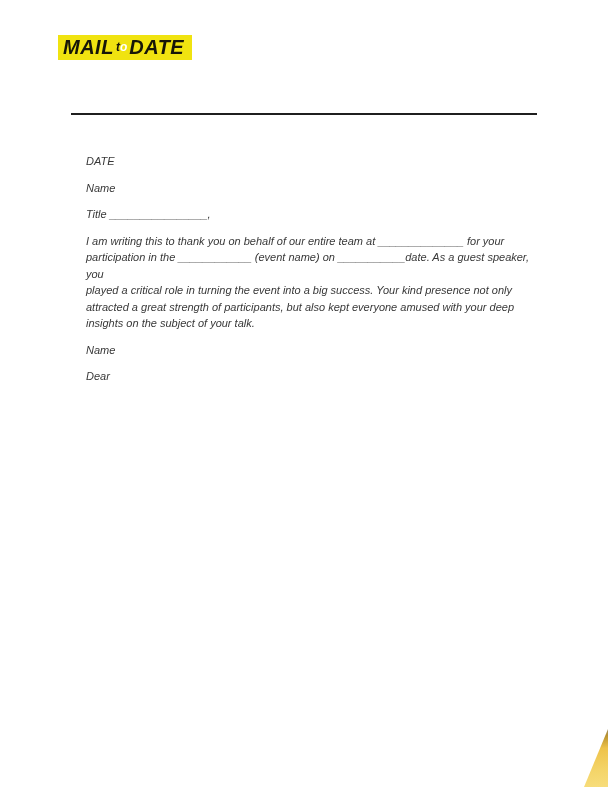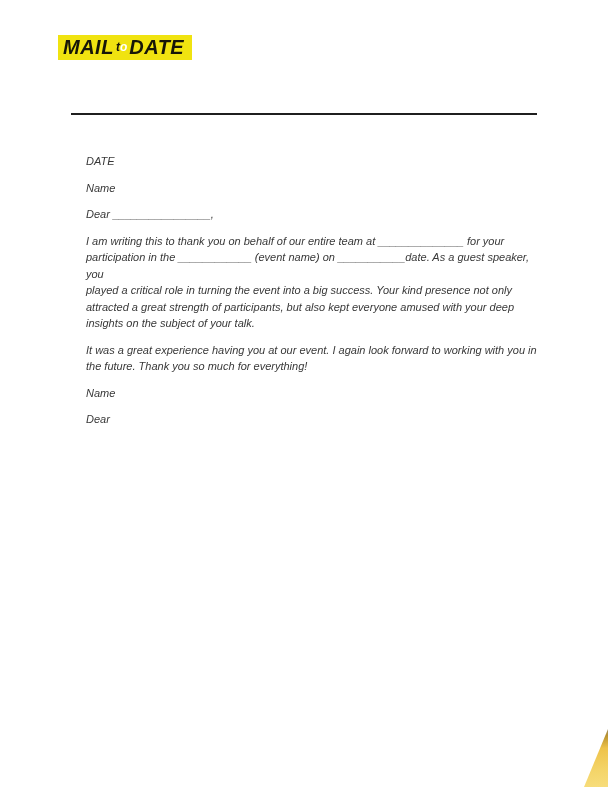--- a/index.html
+++ b/index.html
@@ -106,27 +106,25 @@
       <span class="small-t">t</span>
       <span class="small-o">o</span>
       <span class="big">DATE</span>
   </div>
 
   <div class="rule"></div>
 
   <div class="letter">
     <p>DATE</p>
     <p>Name</p>
-    <p>Dear ________________,</p>
+    <p>Title ________________,</p>
     <p>I am writing this to thank you on behalf of our entire team at ______________ for your
 participation in the ____________ (event name) on ___________date. As a guest speaker, you
 played a critical role in turning the event into a big success. Your kind presence not only
 attracted a great strength of participants, but also kept everyone amused with your deep
 insights on the subject of your talk.</p>
-    <p>It was a great experience having you at our event. I again look forward to working with you in
-the future. Thank you so much for everything!</p>
     <p>Name</p>
     <p>Dear</p>
   </div>
 
   <div class="corner-decor"></div>
 
 </div>
 
 </body></html>

